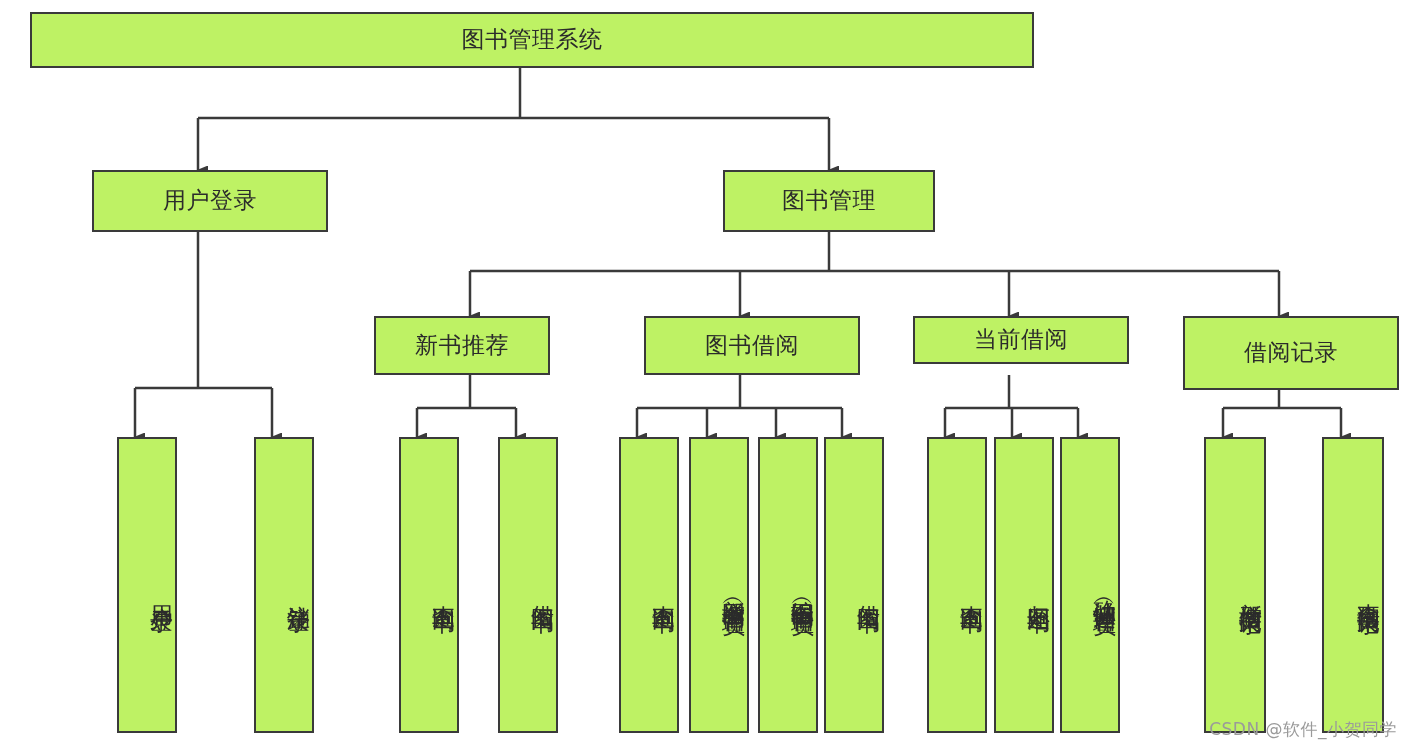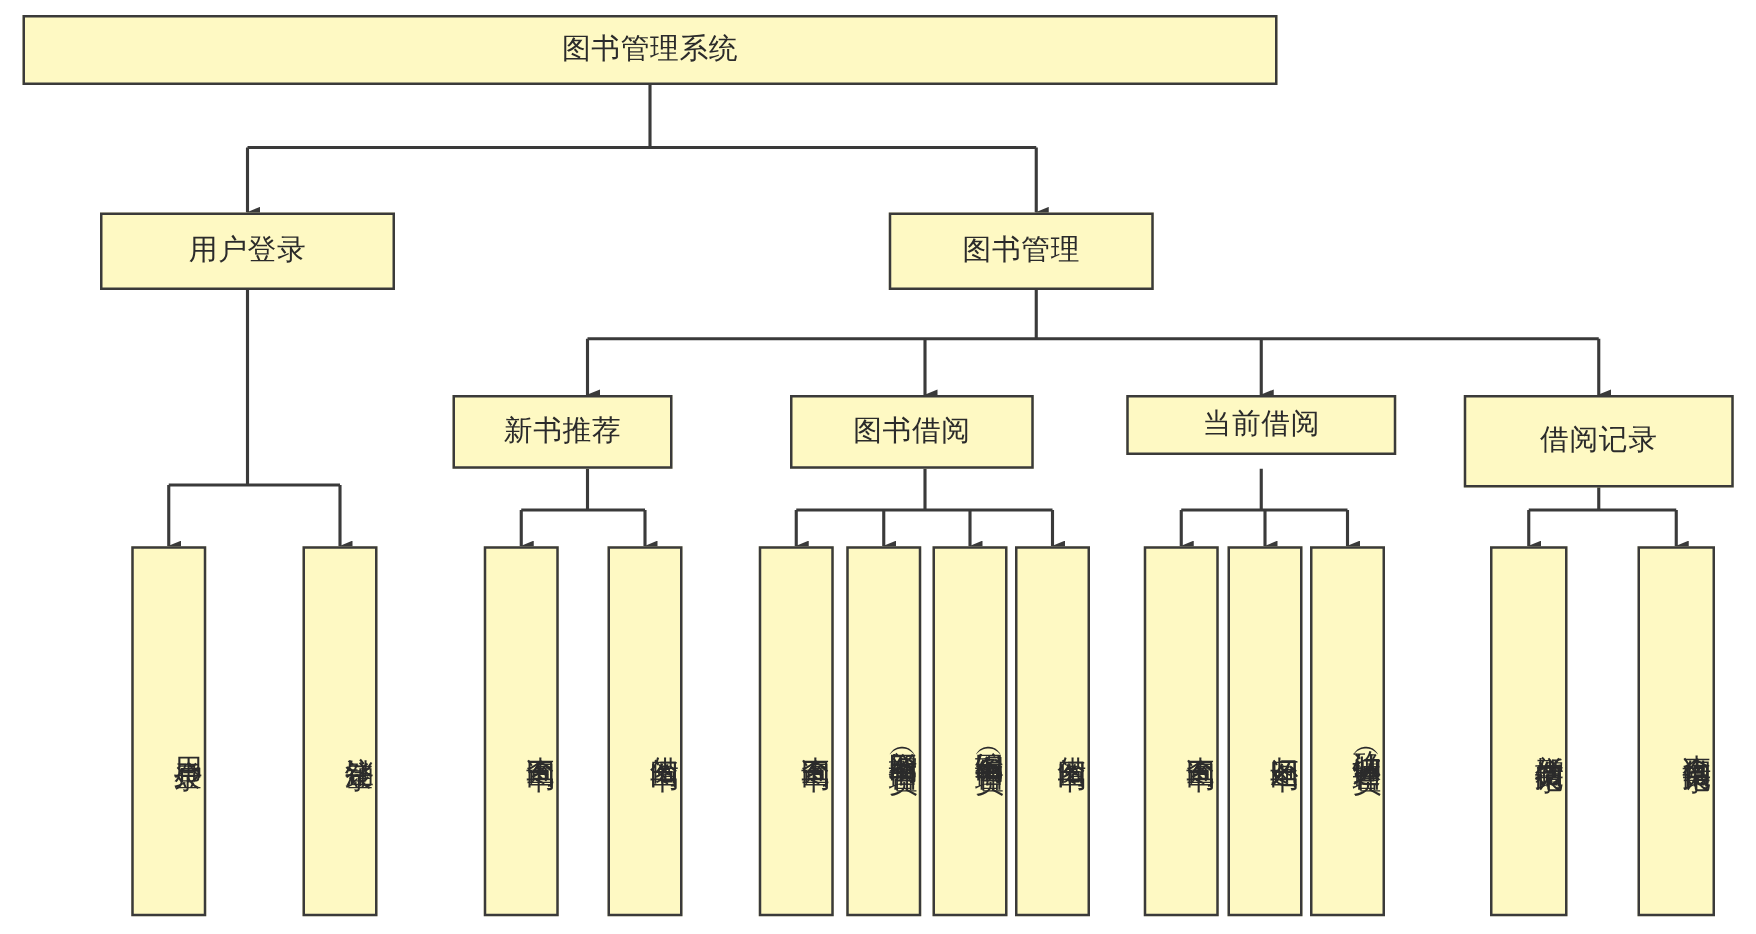--- a/index.html
+++ b/index.html
@@ -22,28 +22,29 @@
     position: absolute;
     left: 0;
     top: 0;
     width: 1405px;
     height: 747px;
     pointer-events: none;
   }
   .node {
     position: absolute;
     box-sizing: border-box;
-    background: #fef9c3;
+    background: #bef264;
     border: 2.5px solid #3a3a3a;
     display: flex;
     align-items: center;
     justify-content: center;
     color: #2b2b2b;
     text-align: left;
     line-height: 1.18;
+    margin-left: 12px;
   }
   .node.horizontal {
     font-size: 23px;
     letter-spacing: 0.5px;
   }
   .node.vertical {
     writing-mode: vertical-rl;
     text-orientation: upright;
     font-size: 23px;
     letter-spacing: 2px;
@@ -122,21 +123,21 @@
       </div>
       <div class="node horizontal" style="left: 80px; top: 170px; width: 236px; height: 62px;">
         <span class="node-label">用户登录</span>
       </div>
       <div class="node horizontal" style="left: 711px; top: 170px; width: 212px; height: 62px;">
         <span class="node-label">图书管理</span>
       </div>
       <div class="node horizontal" style="left: 362px; top: 316px; width: 176px; height: 59px;">
         <span class="node-label">新书推荐</span>
       </div>
-      <div class="node horizontal" style="left: 632px; top: 316px; width: 195px; height: 59px;">
+      <div class="node horizontal" style="left: 632px; top: 316px; width: 216px; height: 59px;">
         <span class="node-label">图书借阅</span>
       </div>
       <div class="node horizontal" style="left: 901px; top: 316px; width: 216px; height: 48px;">
         <span class="node-label">当前借阅</span>
       </div>
       <div class="node horizontal" style="left: 1171px; top: 316px; width: 216px; height: 74px;">
         <span class="node-label">借阅记录</span>
       </div>
       <div class="node vertical" style="left: 105px; top: 437px; width: 60px; height: 296px;">
         <span class="node-label">用户登录</span>
@@ -172,14 +173,15 @@
         <span class="node-label">确认归还（管理员）</span>
       </div>
       <div class="node vertical" style="left: 1192px; top: 437px; width: 62px; height: 296px;">
         <span class="node-label">新增借阅记录</span>
       </div>
       <div class="node vertical" style="left: 1310px; top: 437px; width: 62px; height: 296px;">
         <span class="node-label">查询借阅记录</span>
       </div>
     </div>
 
+  <div id="watermark">CSDN @软件_小贺同学</div>
 
 </div>
 
 </body></html>

